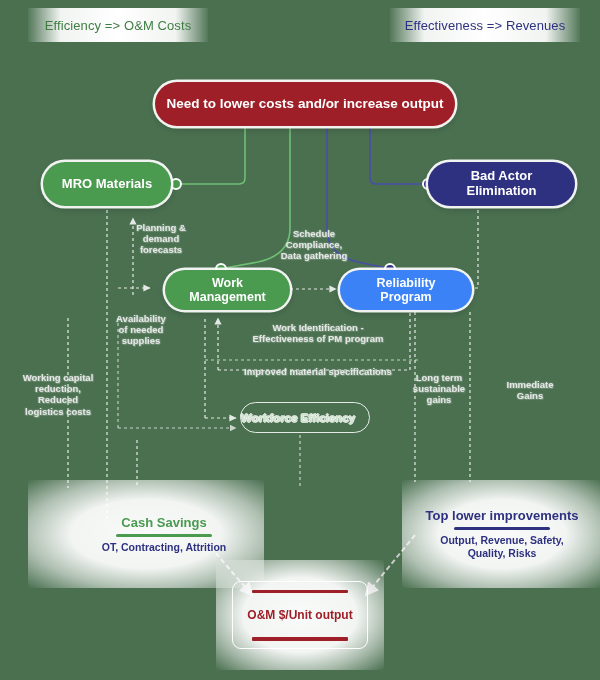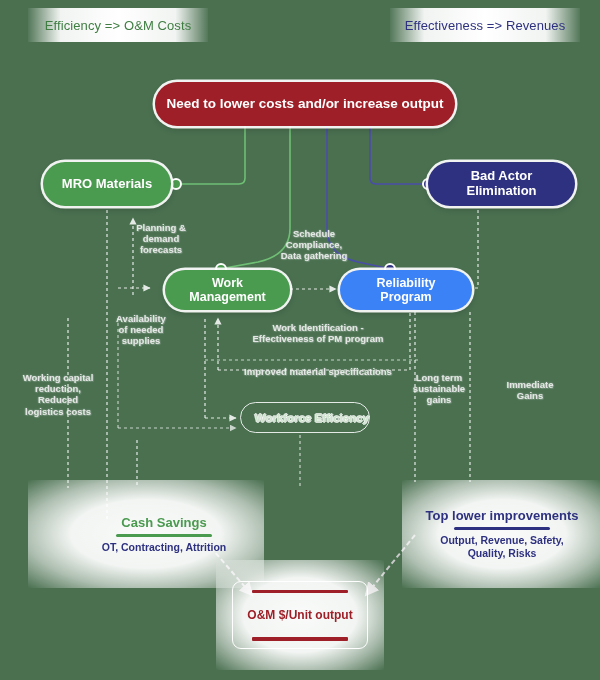--- a/index.html
+++ b/index.html
@@ -31,21 +31,21 @@
   }
   #node-need{left:155px;top:82px;width:300px;height:44px;background:#9e1f27;font-size:13.5px;}
   #node-mro{left:43px;top:162px;width:128px;height:44px;background:#4a9a4f;}
   #node-bad{left:428px;top:162px;width:147px;height:44px;background:#2e3180;}
   #node-work{left:165px;top:270px;width:125px;height:40px;background:#4a9a4f;font-size:12.5px;}
   #node-rel{left:340px;top:270px;width:132px;height:40px;background:#3b82f6;font-size:12.5px;}
 
   
   #node-wfe{
     position:absolute;left:240px;top:402px;width:130px;height:31px;
-    display:flex;align-items:center;justify-content:flex-end;
+    display:flex;align-items:center;justify-content:flex-start;
     border:1.6px solid rgba(255,255,255,.85);border-radius:16px;
     color:#cfe3cf;font-size:11.5px;font-weight:bold;
     text-shadow:-1px 0 rgba(255,255,255,.75),0 1px rgba(255,255,255,.75),1px 0 rgba(255,255,255,.75),0 -1px rgba(255,255,255,.75);
     box-sizing:border-box;
   }
 
   
   .elabel{
     position:absolute;color:#f2f2f2;font-size:9.5px;font-weight:bold;
     line-height:1.18;text-align:center;

